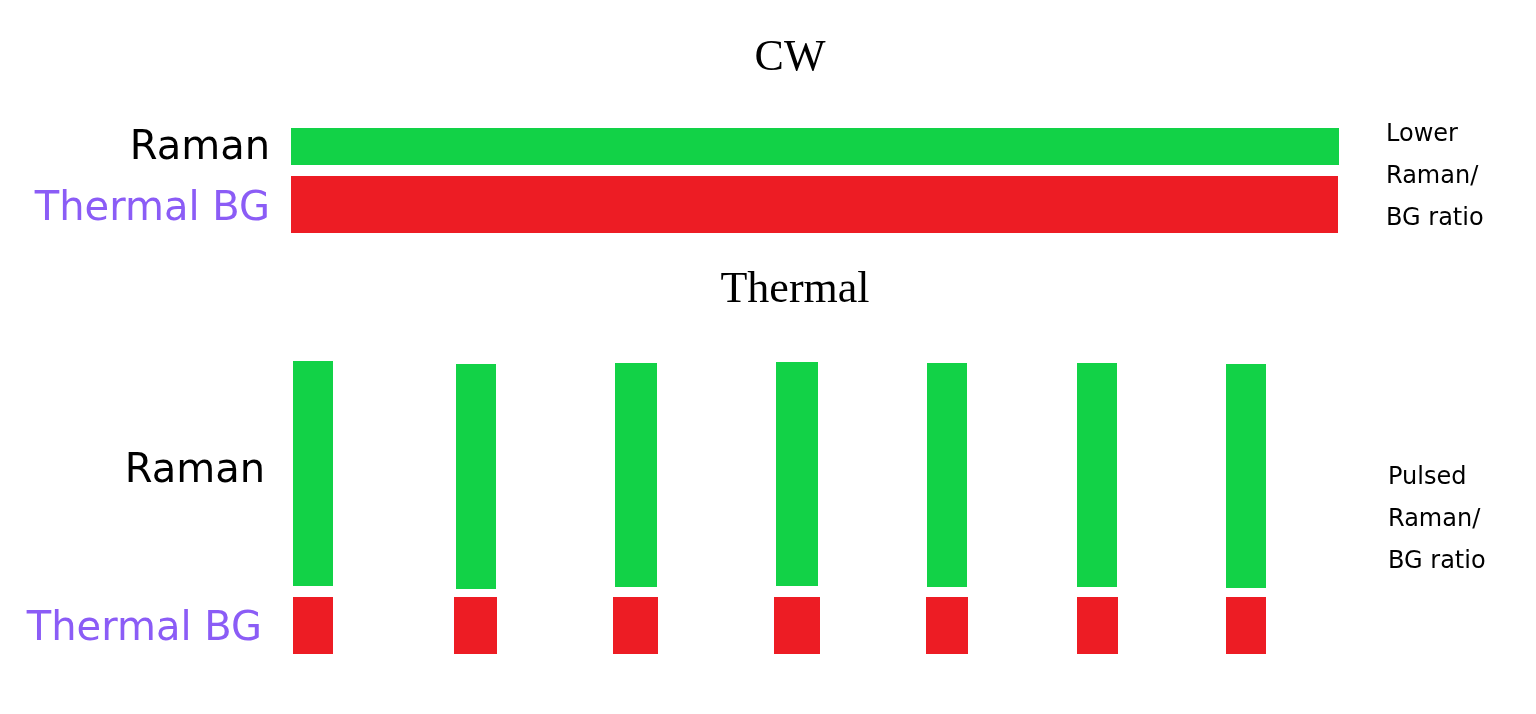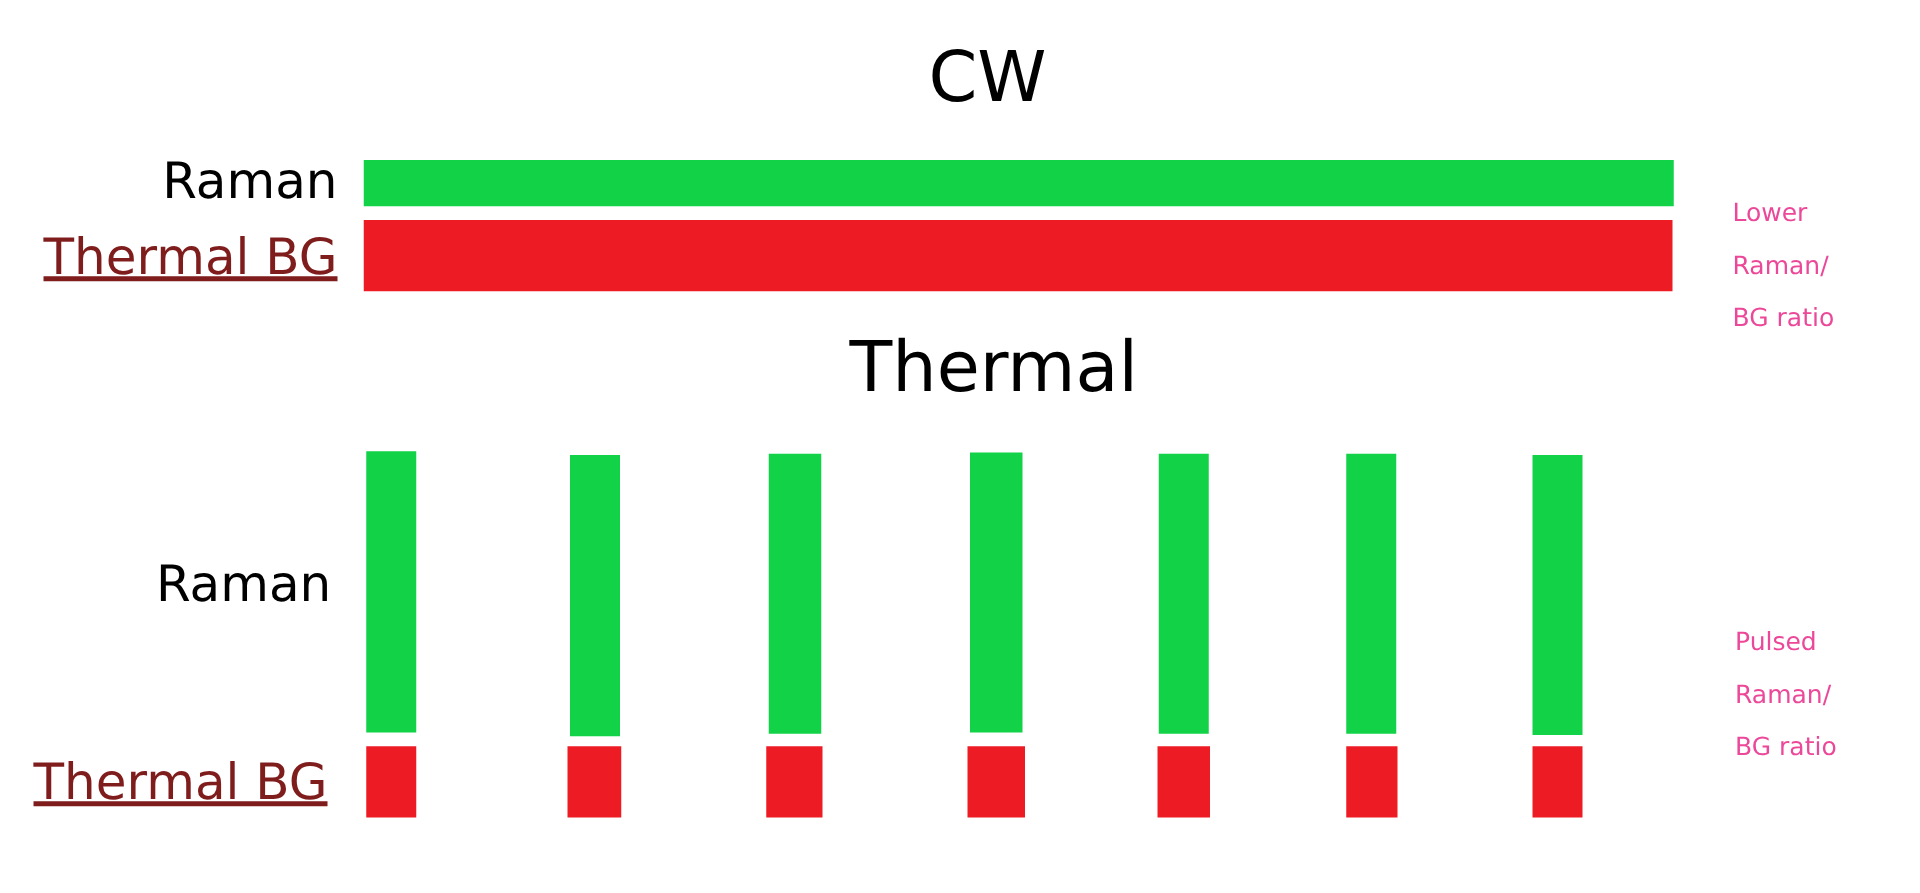--- a/index.html
+++ b/index.html
@@ -1,22 +1,22 @@
 <!DOCTYPE html>
 <html><head>
 <meta charset="utf-8">
 <style>
   html, body { margin:0; padding:0; background:#ffffff; }
   body { width:1536px; height:714px; position:relative; overflow:hidden; font-family:"DejaVu Sans", sans-serif; }
   .abs { position:absolute; }
-  .title { color:#000; font-size:56px; text-align:center; width:400px; }
+  .title { color:#000; font-size:44px; text-align:center; width:400px;font-family:Liberation Serif, serif; }
   .lbl { font-size:40px; text-align:right; width:270px; left:0; }
   .green { color:#000000; }
-  .red { color:#7f1d1d;text-decoration:underline; }
-  .note { color:#ec4899; font-size:20px; line-height:42px;margin-top:37px; }
+  .red { color:#8b5cf6; }
+  .note { color:#000000; font-size:24px; line-height:42px; }
   .gbar { background:#12d247; }
   .rbar { background:#ed1c24; }
 </style>
 </head>
 <body>
 
 <div class="abs title" style="left:590px; top:30px;">CW</div>
 <div class="abs lbl green" style="top:122px;">Raman</div>
 <div class="abs lbl red" style="top:183px;">Thermal BG</div>
 <div class="abs gbar" style="left:291px; top:128px; width:1048px; height:37px;"></div>

